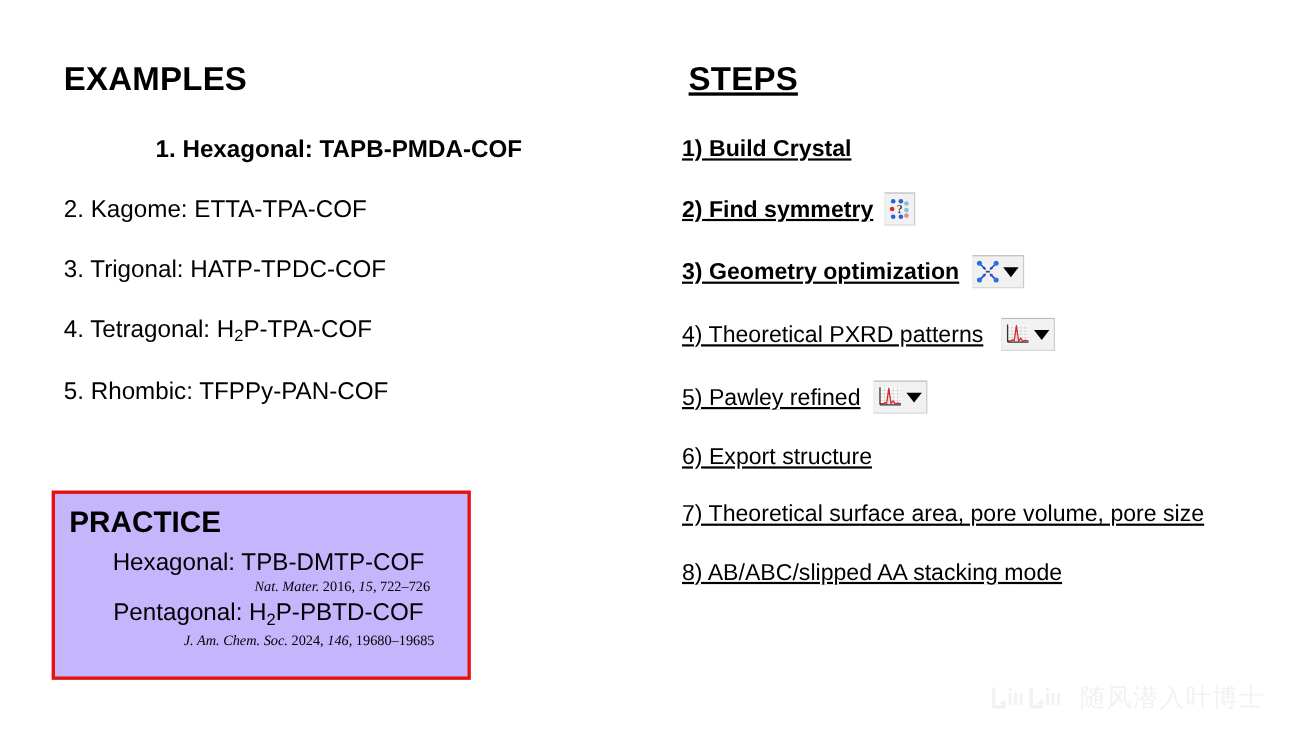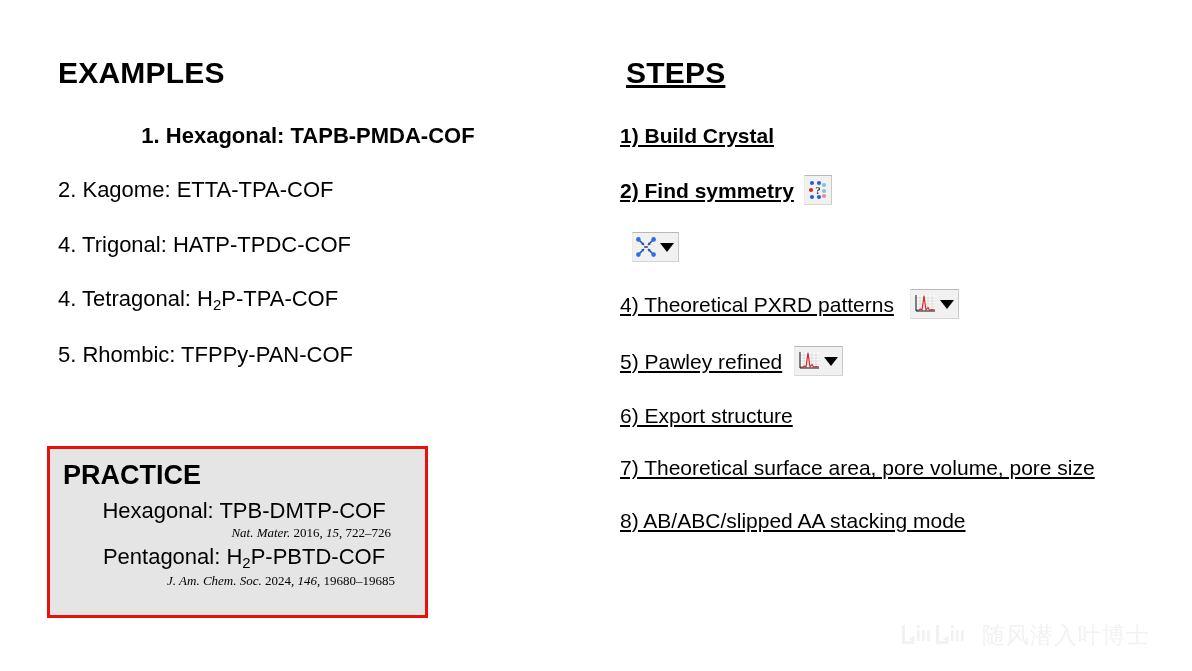--- a/index.html
+++ b/index.html
@@ -53,21 +53,21 @@
 
   
   .practice-box {
     position: absolute;
     left: 47px;
     top: 446px;
     width: 381px;
     height: 172px;
     border: 3px solid #e8120b;
     box-sizing: border-box;
-    background: #e5e5e5;
+    background: #c4b5fd;
   }
   .practice-title {
     font-size: 27px;
     font-weight: bold;
     margin: 12px 0 6px 13px;
     line-height: 1.1;
   }
   .practice-line {
     font-size: 22px;
     margin: 0 0 0 13px;
@@ -155,21 +155,21 @@
   <div class="col-examples">
     <div class="col-title">EXAMPLES</div>
 
     <div class="ex-item bold">
       <span>1. Hexagonal:  TAPB-PMDA-COF</span>
     </div>
     <div class="ex-item">
       <span>2. Kagome: ETTA-TPA-COF</span>
     </div>
     <div class="ex-item">
-      <span>4. Trigonal: HATP-TPDC-COF</span>
+      <span>3. Trigonal: HATP-TPDC-COF</span>
     </div>
     <div class="ex-item">
       <span>4. Tetragonal: H</span><sub>2</sub><span>P-TPA-COF</span>
     </div>
     <div class="ex-item">
       <span>5. Rhombic: TFPPy-PAN-COF</span>
     </div>
   </div>
 
   <div class="practice-box">
@@ -212,20 +212,21 @@
           <circle cx="17" cy="12" r="2.1" fill="#7fc4d8"></circle>
           <circle cx="5" cy="18" r="2.1" fill="#2b5fd9"></circle>
           <circle cx="12" cy="18" r="2.1" fill="#2b5fd9"></circle>
           <circle cx="17" cy="17" r="2.1" fill="#d98f9c"></circle>
           <text x="11" y="15" font-family="Liberation Serif, serif" font-size="11" font-weight="bold" fill="#3a3a3a" text-anchor="middle">?</text>
         </svg>
       </span>
     </div>
 
     <div class="step-item bold">
+      <span class="step-text">3) Geometry optimization</span>
       <span class="tool-btn combo">
         <svg class="icon-svg" width="22" height="22" viewBox="0 0 22 22">
           <g stroke="#1f4fc4" stroke-width="1.6" fill="none">
             <path d="M4 4 L9 9"></path>
               <path d="M18 4 L13 9"></path>
             <path d="M4 18 L9 13"></path>
               <path d="M18 18 L13 13"></path>
           </g>
           <g fill="#1f4fc4">
             <polygon points="9,9 6.2,8.4 8.4,6.2"></polygon>

